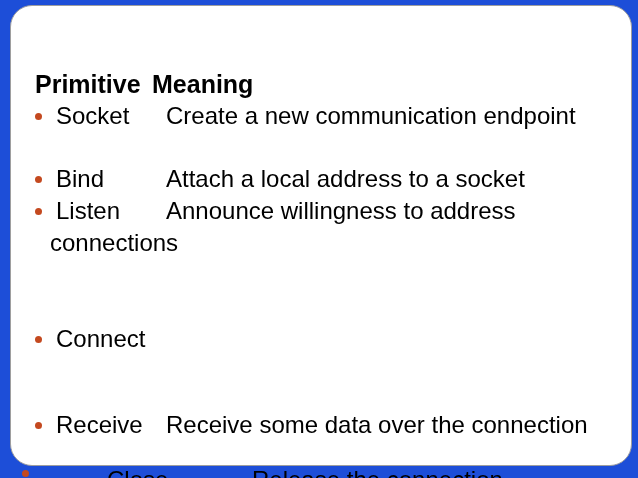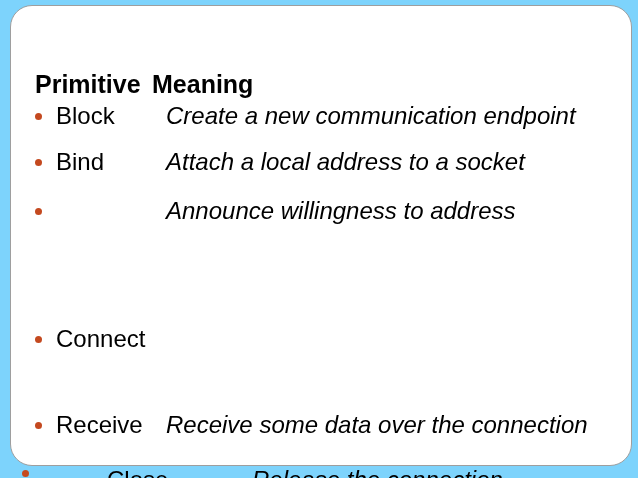--- a/index.html
+++ b/index.html
@@ -5,21 +5,21 @@
   html, body {
     margin: 0;
     padding: 0;
     background: #ffffff;
   }
   #stage {
     position: relative;
     width: 638px;
     height: 478px;
     overflow: hidden;
-    background: #7dd3fc;
+    background: #1d4ed8;
     font-family: "Liberation Sans", sans-serif;
     color: #000000;
   }
   .slide-frame {
     position: absolute;
     left: 10px;
     top: 5px;
     width: 622px;
     height: 461px;
     border: 1px solid #9e9e9e;
@@ -39,21 +39,21 @@
   .line .bullet {
     position: absolute;
     left: 0;
     top: 13px;
     width: 7px;
     height: 7px;
     border-radius: 50%;
     background: #c4491f;
   }
   .line .prim { position: absolute; left: 21px; }
-  .line .mean { position: absolute; left: 131px; font-style: italic; }
+  .line .mean { position: absolute; left: 131px; }
   .header-line span { font-weight: bold; font-size: 25px; }
   .header-line .hprim { position: absolute; left: 0; }
   .header-line .hmean { position: absolute; left: 117px; }
   .wrapline span { position: absolute; left: 15px; }
   
   .overflow-line { left: 0; }
   .overflow-line .bullet { left: 22px; top: 6px; }
   .overflow-line .prim { left: 107px; }
   .overflow-line .mean { left: 252px; }
 </style>
@@ -64,33 +64,37 @@
 
   <div class="slide-frame"></div>
 
   <div class="line header-line" style="top:68px">
     <span class="hprim">Primitive</span>
     <span class="hmean">Meaning</span>
   </div>
 
   <div class="line" style="top:100px">
     <span class="bullet"></span>
-    <span class="prim">Block</span>
+    <span class="prim">Socket</span>
     <span class="mean">Create a new communication endpoint</span>
   </div>
 
-  <div class="line" style="top:146px">
+  <div class="line" style="top:163px">
     <span class="bullet"></span>
     <span class="prim">Bind</span>
     <span class="mean">Attach a local address to a socket</span>
   </div>
 
   <div class="line" style="top:195px">
     <span class="bullet"></span>
+    <span class="prim">Listen</span>
     <span class="mean">Announce willingness to address</span>
+  </div>
+  <div class="line wrapline" style="top:227px">
+    <span>connections</span>
   </div>
 
 
   <div class="line" style="top:323px">
     <span class="bullet"></span>
     <span class="prim">Connect</span>
   </div>
 
 
   <div class="line" style="top:409px">

